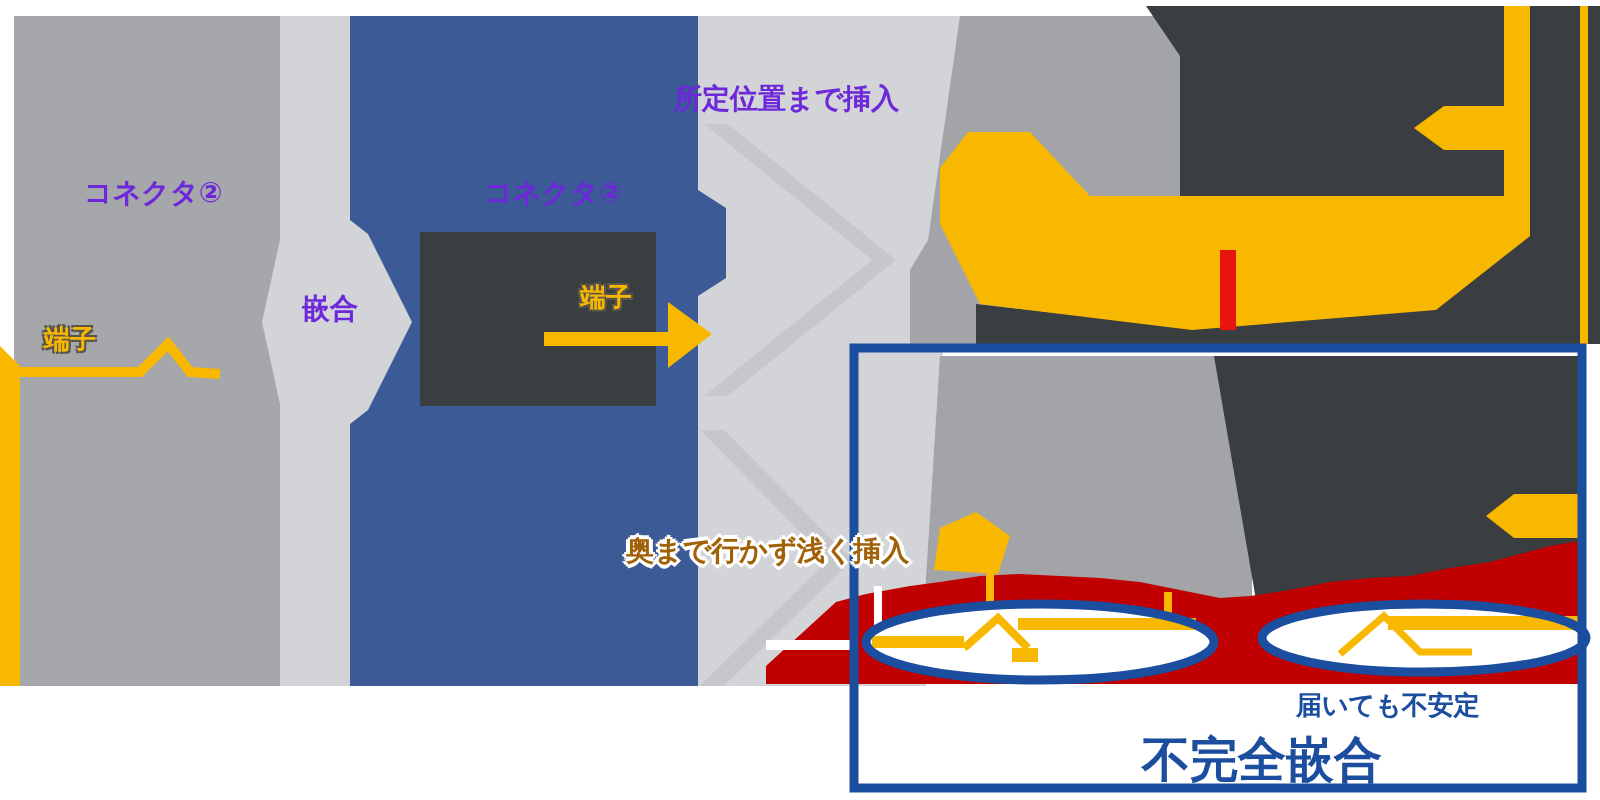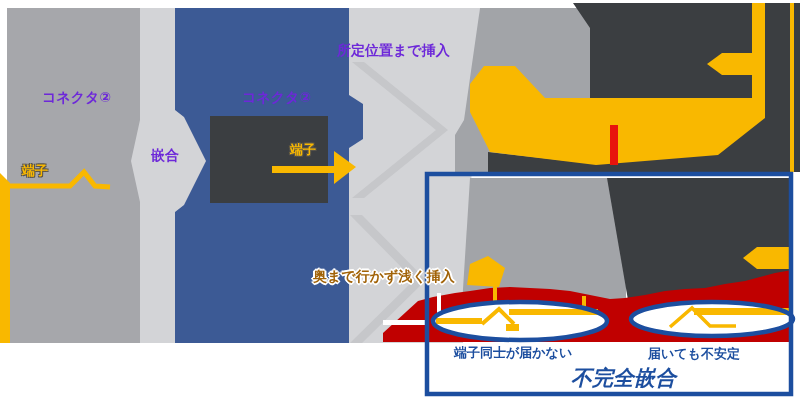--- a/index.html
+++ b/index.html
@@ -13,21 +13,21 @@
   .lbl-yellow{
     color:var(--terminal_yellow,#f9b800);
     text-shadow:-1px -1px 0 #59554a,1px -1px 0 #59554a,-1px 1px 0 #59554a,1px 1px 0 #59554a;
   }
   .lbl-blue{color:var(--accent_blue,#1c4e9f);}
   .halo{
     color:#a16207;
     text-shadow:-2px 0 0 #fff,2px 0 0 #fff,0 -2px 0 #fff,0 2px 0 #fff,
                 -1px -1px 0 #fff,1px 1px 0 #fff,-1px 1px 0 #fff,1px -1px 0 #fff;
   }
-  .f14{font-size:14px;} .f13{font-size:13px;} .f20{font-size:21px;font-style:italic;}
+  .f14{font-size:14px;} .f13{font-size:13px;} .f20{font-size:24px;}
   .fill-conn1{fill:var(--connector1_gray,#a6a7ab);}
   .fill-band{fill:var(--band_gray,#d3d4d7);}
   .fill-stripe{fill:var(--band_stripe_gray,#c6c7ca);}
   .fill-blue{fill:var(--connector2_blue,#3c5a95);}
   .fill-dark{fill:var(--housing_dark,#3b3e41);}
   .fill-mgray{fill:var(--magnified_gray,#a2a4a8);}
   .fill-yellow{fill:var(--terminal_yellow,#f9b800);}
   .fill-red{fill:var(--danger_red,#c00000);}
   .fill-cred{fill:var(--contact_red,#e8140d);}
   .stroke-yellow{stroke:var(--terminal_yellow,#f9b800);fill:none;}
@@ -95,16 +95,15 @@
     <rect class="stroke-blue" x="427" y="174" width="364" height="220" stroke-width="4.5"></rect>
   </svg>
 
   <div class="lbl lbl-dark f14" style="left:42px;top:90px;">コネクタ②</div>
   <div class="lbl lbl-yellow f13" style="left:22px;top:164px;">端子</div>
   <div class="lbl lbl-dark f14" style="left:151px;top:148px;">嵌合</div>
   <div class="lbl lbl-dark f14" style="left:242px;top:90px;">コネクタ②</div>
   <div class="lbl lbl-yellow f13" style="left:290px;top:143px;">端子</div>
   <div class="lbl lbl-dark f14" style="left:337px;top:43px;">所定位置まで挿入</div>
   <div class="lbl halo f14" style="left:313px;top:269px;">奥まで行かず浅く挿入</div>
-  <div class="lbl lbl-blue f13" style="left:454px;top:346px;">端子同士が届かない</div>
   <div class="lbl lbl-blue f13" style="left:648px;top:347px;">届いても不安定</div>
   <div class="lbl lbl-blue f20" style="left:571px;top:368px;">不完全嵌合</div>
 </div>
 
 </body></html>

